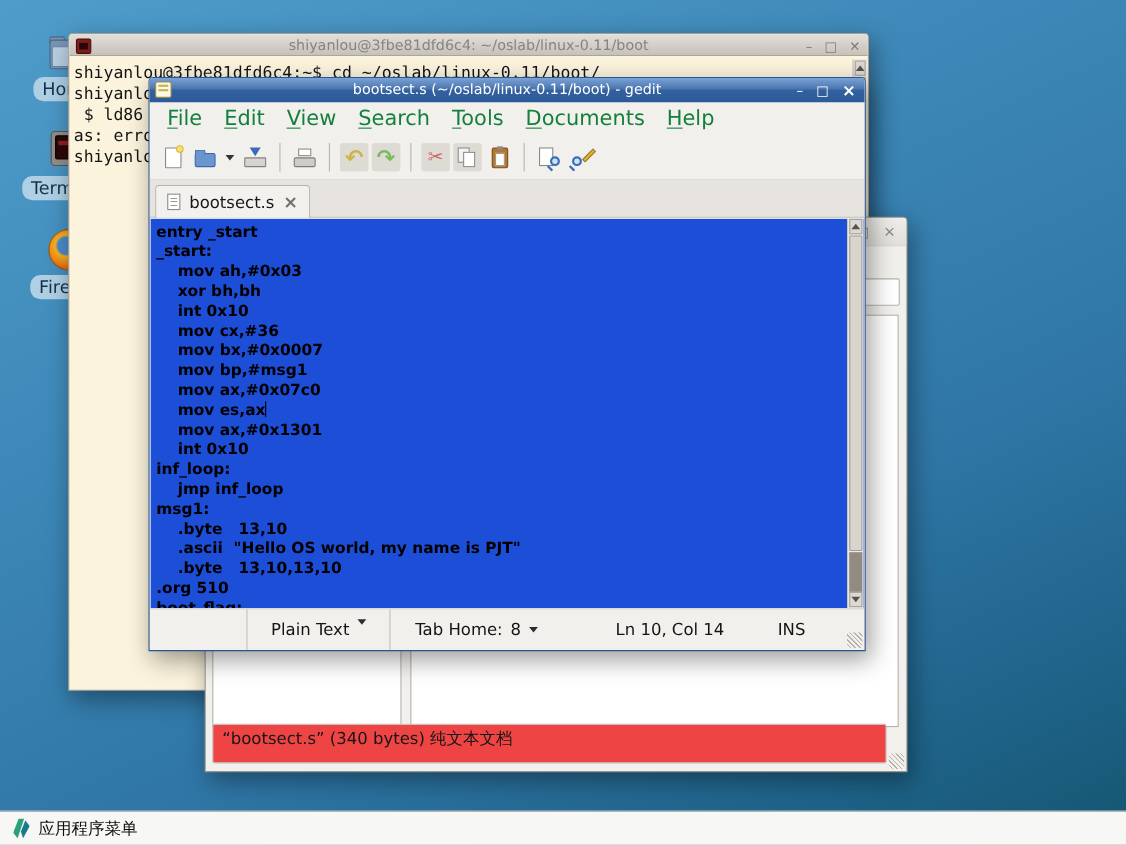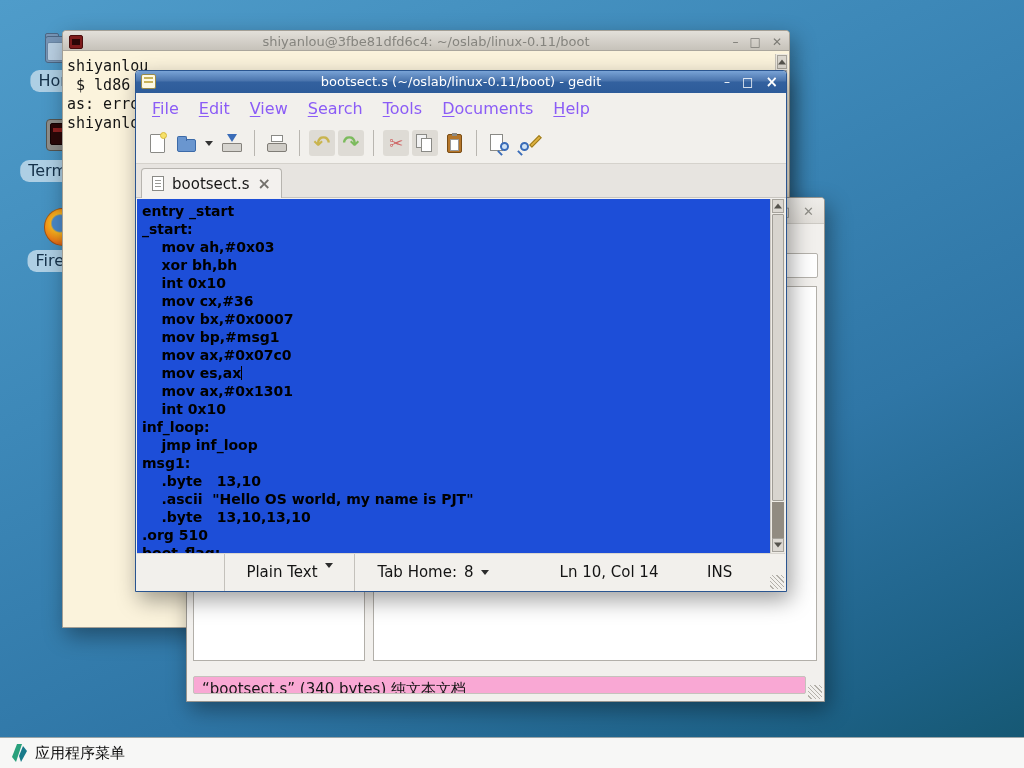--- a/index.html
+++ b/index.html
@@ -68,43 +68,43 @@
   .fm-btns { position:absolute; right:10px; top:0; height:26px; display:flex; gap:13px; align-items:center;
     color:#8e8d87; font-size:13px; }
   .fm-menubar { height:26px; }
   .fm-toolbar { position:relative; height:32px; }
   .fm-pathbar { position:absolute; left:6px; right:6px; top:3px; height:25px; background:#fff;
     border:1px solid #b5b2ac; border-radius:2px; }
   .fm-pane-left { position:absolute; left:6px; top:88px; width:172px; bottom:40px;
     background:#fff; border:1px solid #b2afa9; }
   .fm-pane-main { position:absolute; left:186px; right:7px; top:88px; bottom:40px;
     background:#fff; border:1px solid #b2afa9; }
-  .fm-statusbar { position:absolute; left:6px; right:18px; bottom:7px; height:18px;
-    background:#f9a8d4; border:1px solid #c5c2bc; border-radius:2px;
+  .fm-statusbar { position:absolute; left:6px; right:18px; bottom:7px; height:36px;
+    background:#ef4444; border:1px solid #c5c2bc; border-radius:2px;
     font-size:15px; color:#161616; line-height:24px; padding-left:8px; white-space:nowrap; overflow:hidden; }
   .grip { position:absolute; right:2px; bottom:2px; width:14px; height:14px;
     background:repeating-linear-gradient(45deg, transparent 0 2px, #b4b1aa 2px 3px); }
 
   
   .gedit-win { left:135px; top:70px; width:652px; height:522px; z-index:4;
     background:#f2f0ec; border:1px solid #2a5590; border-radius:4px 4px 0 0; overflow:hidden; }
   .gedit-titlebar { position:relative; height:22px;
     background:linear-gradient(180deg,#79a3d6 0%,#4a74ad 45%,#33619f 50%,#2d5b99 100%);
     border-radius:3px 3px 0 0; }
   .gedit-title { position:absolute; left:0; right:0; top:0; line-height:22px; text-align:center;
     color:#fff; font-size:13px; white-space:nowrap; }
   .gedit-ticon { position:absolute; left:5px; top:3px; width:15px; height:15px;
     background:#fdf9e3; border:1px solid #9a8b4a; border-radius:2px; }
   .gedit-ticon i { display:block; margin:2px; height:2px; background:#c9b35a; }
   .gedit-btns { position:absolute; right:8px; top:0; height:22px; display:flex; gap:12px; align-items:center;
     color:#fff; font-size:12px; }
   .gedit-btns .close { font-size:15px; font-weight:bold; }
 
   .gedit-menubar { height:30px; display:flex; align-items:center; padding-left:6px;
-    background:#f2f0ec; font-size:16px; color:#8b5cf6; }
+    background:#f2f0ec; font-size:19px; color:#15803d; }
   .menu-item { padding:4px 10px; }
   .menu-item u { text-underline-offset:2px; }
 
   .gedit-toolbar { height:41px; display:flex; align-items:center; gap:3px; padding-left:8px;
     background:#f2f0ec; border-bottom:1px solid #d5d2cc; }
   .tbtn { width:26px; height:26px; position:relative; display:flex; align-items:center; justify-content:center; }
   .tbtn.tile { background:#dedbd5; border-radius:3px; }
   .tsep { width:1px; height:26px; background:#b9b6b0; margin:0 6px; }
   .glyph { font-size:20px; font-weight:bold; line-height:1; }
   .g-undo { color:#c9b44e; }
@@ -207,21 +207,21 @@
       <div class="terminal-ticon">
           <i></i>
         </div>
       <div class="terminal-title">shiyanlou@3fbe81dfd6c4: ~/oslab/linux-0.11/boot</div>
       <div class="terminal-btns">
         <span class="tb-btn">–</span>
         <span class="tb-btn">□</span>
         <span class="tb-btn">✕</span>
       </div>
     </div>
-    <div class="terminal-body"><div>shiyanlou</div><div> $ ld86</div><div>as: erro</div><div>shiyanlou</div></div>
+    <div class="terminal-body"><div>shiyanlou@3fbe81dfd6c4:~$ cd ~/oslab/linux-0.11/boot/</div><div>shiyanlou</div><div> $ ld86</div><div>as: erro</div><div>shiyanlou</div></div>
     <div class="terminal-scroll">
       <div class="sb-up">
           <span class="tri-up"></span>
         </div>
       <div class="sb-thumb"></div>
     </div>
   </div>
 
   <div class="win fm-win">
     <div class="fm-titlebar">

